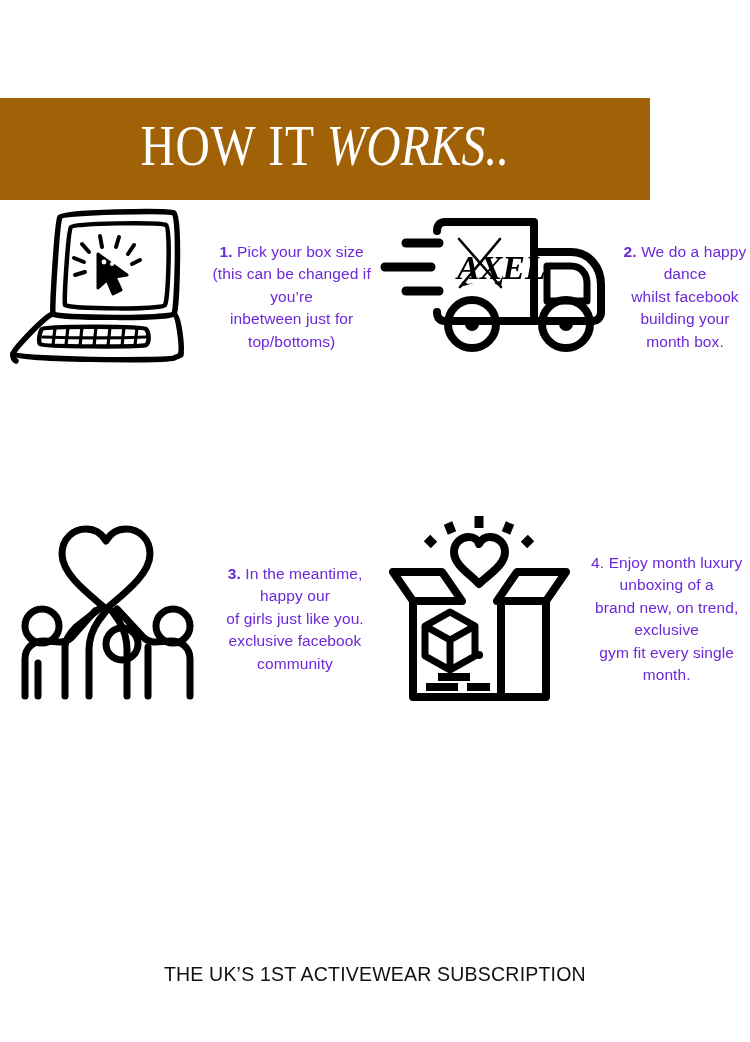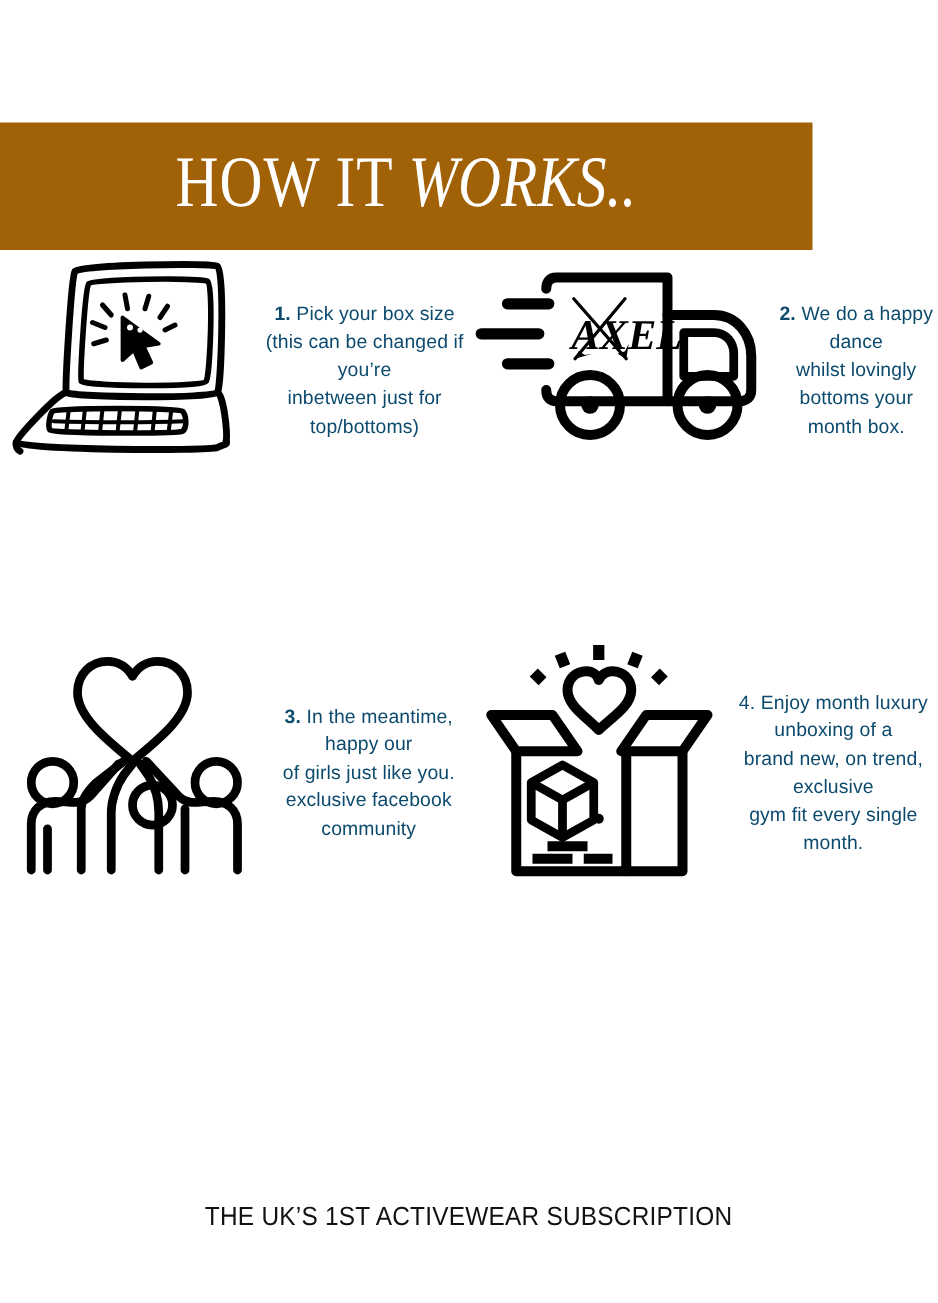--- a/index.html
+++ b/index.html
@@ -79,21 +79,21 @@
     justify-content: center;
     width: 100%;
   }
   .step-caption {
     margin-top: 22px;
     width: 300px;
     text-align: center;
     font-family: "Liberation Sans", sans-serif;
     font-size: 15.5px;
     line-height: 22.5px;
-    color: #0c4a6e;
+    color: #6d28d9;
     letter-spacing: 0.1px;
   }
   .step-caption .num {
     font-weight: bold;
   }
   .step-caption .num-light {
     font-weight: normal;
   }
   .cap-line {
     display: block;
@@ -218,21 +218,21 @@
                 <path d="M125 28 L85 76"></path>
               </g>
               <path d="M126 76 L119 72 L125 70 L128 64 Z" fill="#000000"></path>
               <path d="M85 76 L88 70 L93 73 L99 72 Z" fill="#000000"></path>
               <text x="82" y="68" font-family="Liberation Serif, serif" font-size="34" font-weight="bold" font-style="italic" fill="#000000">AXEL</text>
             </g>
           </svg>
         </div>
         <div class="step-caption">
           <span class="cap-line"><span class="num">2.</span><span> We do a happy dance</span></span>
-          <span class="cap-line">whilst lovingly bottoms your</span>
+          <span class="cap-line">whilst facebook building your</span>
           <span class="cap-line">month box.</span>
         </div>
       </div>
 
     </div>
 
     <div class="step-row row-2">
 
       <div class="step">
         <div class="step-art">

